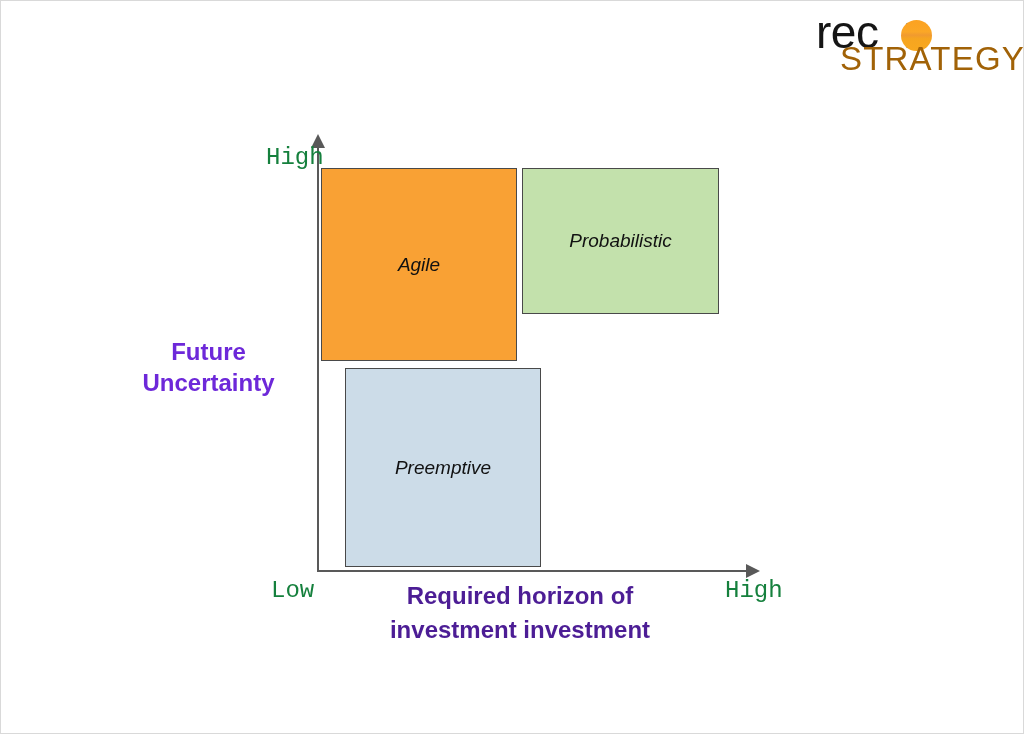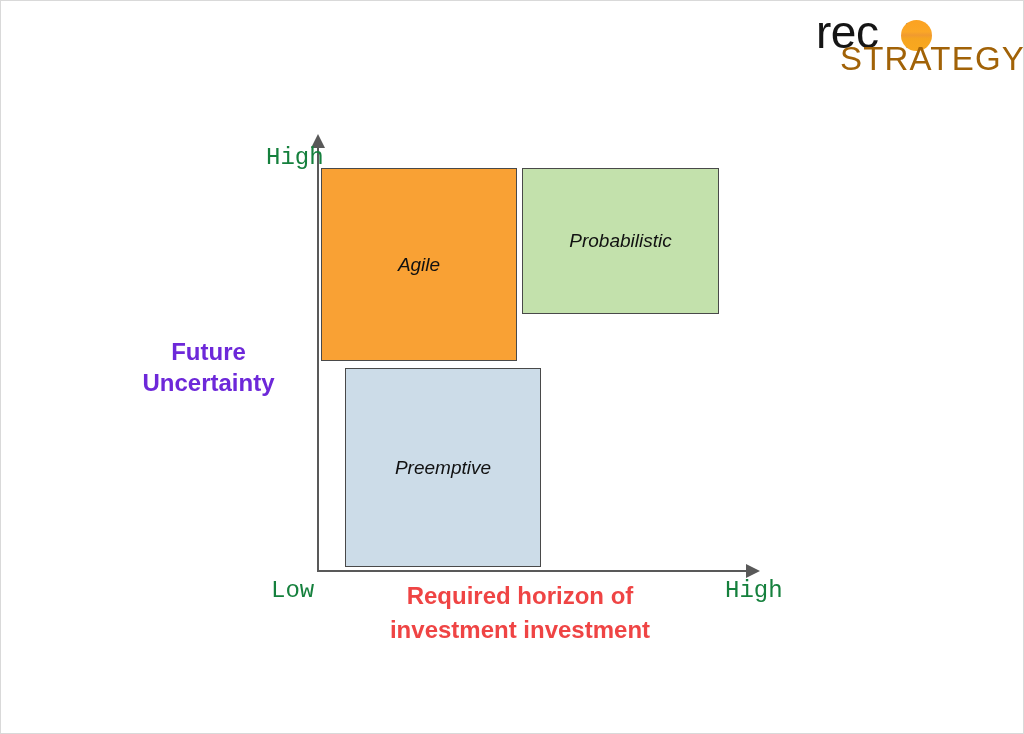--- a/index.html
+++ b/index.html
@@ -146,21 +146,21 @@
   }
   #x-axis-title {
     position: absolute;
     left: 290px;
     top: 578px;
     width: 458px;
     text-align: center;
     font-family: "Liberation Sans", sans-serif;
     font-size: 24px;
     font-weight: bold;
-    color: #ef4444;
+    color: #4c1d95;
     line-height: 34px;
   }
 
   
   .quadrant {
     position: absolute;
     box-sizing: border-box;
     border: 1px solid #494949;
     display: flex;
     align-items: center;

